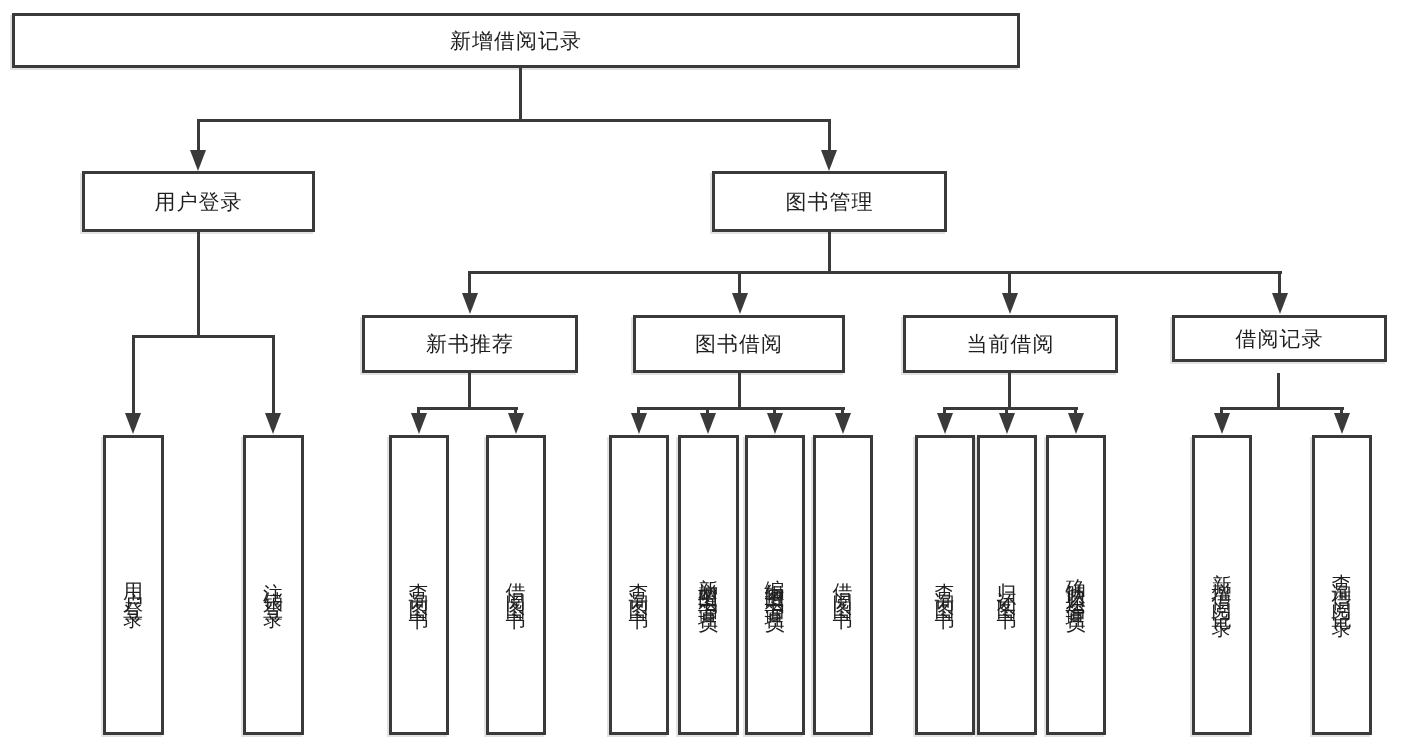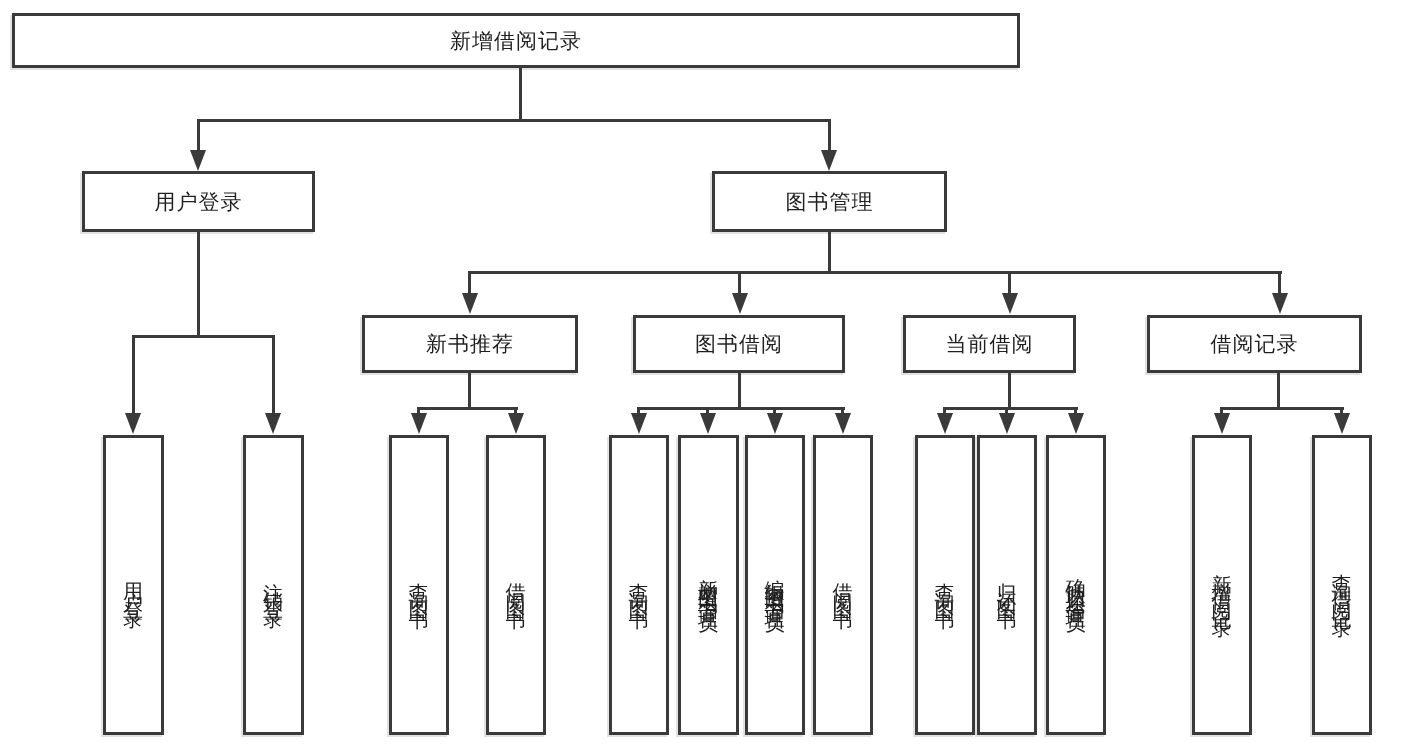--- a/index.html
+++ b/index.html
@@ -88,24 +88,24 @@
   <div class="arrow" style="left:1002px;top:293px;"></div>
   <div class="vl" style="left:1278px;top:271px;height:24px;"></div>
   <div class="arrow" style="left:1272px;top:293px;"></div>
 
   <div class="box h" style="left:362px;top:315px;width:216px;height:58px;">
     <span>新书推荐</span>
   </div>
   <div class="box h" style="left:633px;top:315px;width:212px;height:58px;">
     <span>图书借阅</span>
   </div>
-  <div class="box h" style="left:903px;top:315px;width:173px;height:58px;">
+  <div class="box h" style="left:903px;top:315px;width:215px;height:58px;">
     <span>当前借阅</span>
   </div>
-  <div class="box h" style="left:1147px;top:315px;width:215px;height:58px;align-items:center;">
+  <div class="box h" style="left:1172px;top:315px;width:215px;height:47px;align-items:center;">
     <span>借阅记录</span>
   </div>
 
   <div class="vl" style="left:468px;top:373px;height:36px;"></div>
   <div class="hl" style="left:418px;top:407px;width:100px;"></div>
   <div class="vl" style="left:417px;top:407px;height:9px;"></div>
   <div class="arrow" style="left:411px;top:413px;"></div>
   <div class="vl" style="left:514px;top:407px;height:9px;"></div>
   <div class="arrow" style="left:508px;top:413px;"></div>
 

